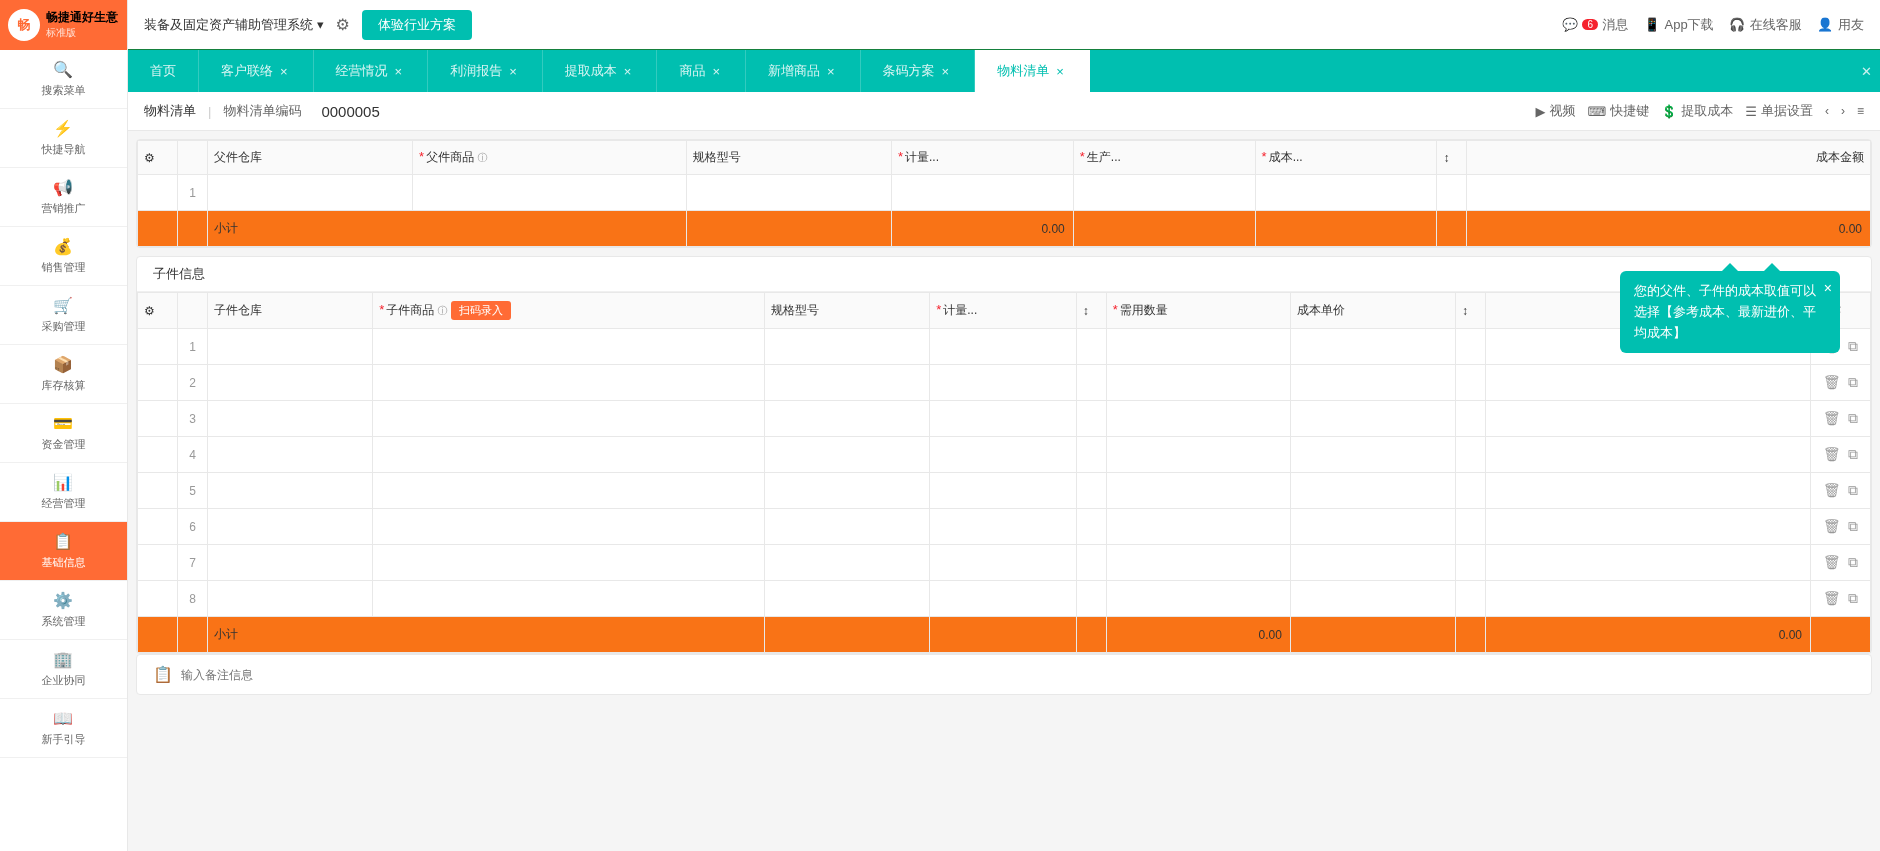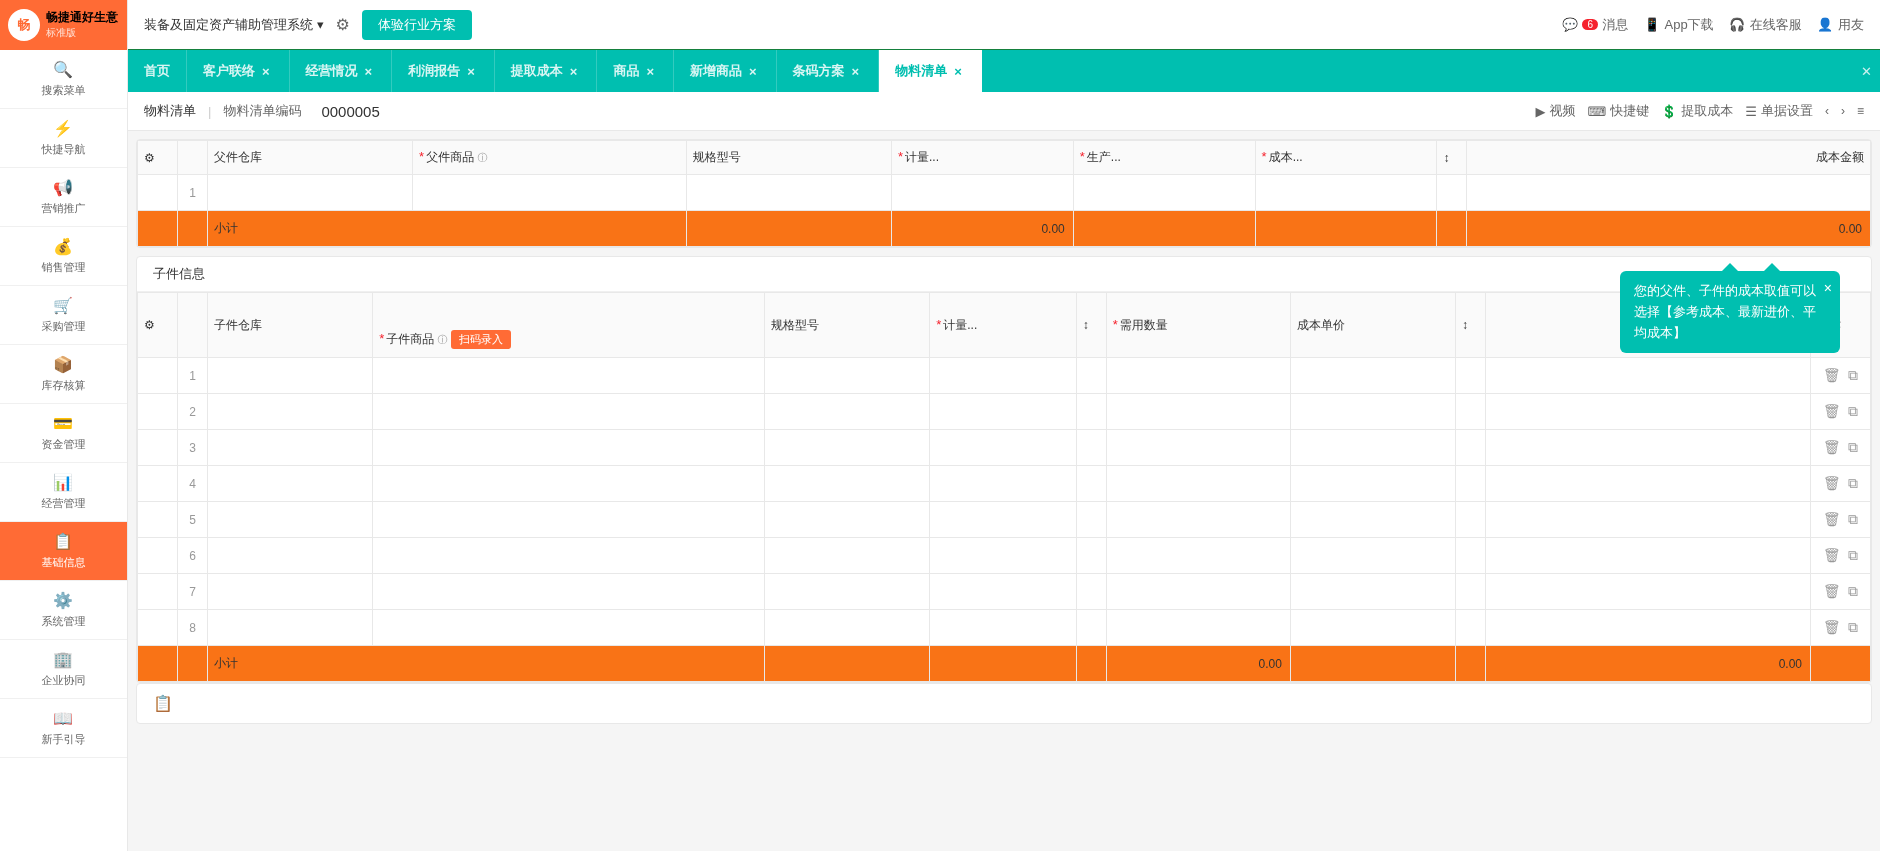--- a/index.html
+++ b/index.html
@@ -23,21 +23,21 @@
     .topbar { height: 50px; background: #fff; display: flex; align-items: center; padding: 0 16px; border-bottom: 1px solid #15803d; gap: 12px; }
     .topbar-btn { background: #00bfb0; color: #fff; border: none; padding: 6px 16px; border-radius: 4px; cursor: pointer; font-size: 13px; }
     .topbar-gear { color: #666; font-size: 16px; cursor: pointer; }
     .topbar-dropdown { display: flex; align-items: center; gap: 4px; color: #333; cursor: pointer; }
     .topbar-right { display: flex; align-items: center; gap: 16px; margin-left: auto; }
     .topbar-right-item { display: flex; align-items: center; gap: 4px; color: #666; cursor: pointer; font-size: 12px; }
     .badge { background: #f5222d; color: #fff; border-radius: 10px; padding: 0 5px; font-size: 10px; min-width: 16px; text-align: center; }
 
     
     .nav-tabs { height: 42px; background: #00bfb0; display: flex; align-items: center; padding: 0 0; overflow-x: auto; flex-shrink: 0; }
-    .nav-tab { padding: 0 16px; height: 42px; display: flex; align-items: center; gap: 4px; color: rgba(255,255,255,0.85); cursor: pointer; white-space: nowrap; font-size: 13px; border-right: 1px solid rgba(255,255,255,0.2); font-weight: bold; }
+    .nav-tab { padding: 0 22px; height: 42px; display: flex; align-items: center; gap: 4px; color: rgba(255,255,255,0.85); cursor: pointer; white-space: nowrap; font-size: 13px; border-right: 1px solid rgba(255,255,255,0.2); }
     .nav-tab.active { background: #fff; color: #00bfb0; border-bottom: none; }
     .nav-tab-x { cursor: pointer; padding: 1px 3px; border-radius: 2px; }
 
     
     .page-content { flex: 1; overflow-y: auto; background: #f5f5f5; padding: 0; }
 
     
     .breadcrumb-bar { background: #fff; padding: 10px 16px; display: flex; align-items: center; gap: 12px; border-bottom: 1px solid #e8e8e8; }
     .breadcrumb-item { color: #666; font-size: 13px; }
     .breadcrumb-item.active { color: #333; font-weight: 500; }
@@ -55,21 +55,21 @@
     .data-table th { background: #fafafa; border: 1px solid #e8e8e8; padding: 8px 6px; font-weight: 500; color: #333; font-size: 12px; text-align: left; white-space: nowrap; }
     .data-table td { border: 1px solid #e8e8e8; padding: 6px; color: #333; font-size: 12px; height: 36px; }
     .data-table tr.subtotal td { background: #f97316; color: #333; }
     .data-table .row-num { color: #999; text-align: center; width: 30px; }
     .data-table .num-cell { text-align: right; padding-right: 8px; font-weight: 500; }
     .required-star { color: #f5222d; margin-right: 2px; }
     .col-settings { width: 40px; text-align: center; }
     .col-ops { width: 60px; text-align: center; }
     .op-icon { cursor: pointer; color: #999; font-size: 14px; padding: 2px; }
 
-    .scan-btn { background: #ff6b35; color: #fff; border: none; padding: 2px 8px; border-radius: 3px; cursor: pointer; font-size: 11px; margin-top: 29px; }
+    .scan-btn { background: #ff6b35; color: #fff; border: none; padding: 2px 8px; border-radius: 3px; cursor: pointer; font-size: 11px; }
 
     
     .tooltip-box { position: absolute; top: 140px; right: 40px; background: #00bfb0; color: #fff; padding: 10px 14px; border-radius: 6px; font-size: 12px; max-width: 220px; line-height: 1.6; z-index: 100; }
     .tooltip-box::before { content: ''; position: absolute; top: -8px; left: 50%; transform: translateX(-50%); border: 8px solid transparent; border-bottom-color: #00bfb0; border-top: none; }
     .tooltip-close { position: absolute; top: 6px; right: 8px; cursor: pointer; font-size: 14px; }
     .tooltip-arrow-up { position: absolute; top: -8px; right: 60px; width: 0; height: 0; border-left: 8px solid transparent; border-right: 8px solid transparent; border-bottom: 8px solid #00bfb0; }
 
     
     .bottom-bar { background: #fff; padding: 10px 16px; margin: 0 8px 8px 8px; border: 1px solid #e8e8e8; border-radius: 4px; display: flex; align-items: center; gap: 8px; }
     .bottom-icon { color: #00bfb0; font-size: 16px; }
@@ -481,17 +481,18 @@
                 <td class="num-cell">0.00</td>
                 <td></td>
               </tr>
             </tbody>
           </table>
         </div>
       </div>
 
       <div class="bottom-bar">
         <span class="bottom-icon">📋</span>
+        <input type="text" style="border: none; outline: none; flex: 1 1 0%; color: rgb(153, 153, 153); font-size: 12px;" placeholder="输入备注信息">
       </div>
 
     </div>
   </div>
 </div>
 
 </body></html>

